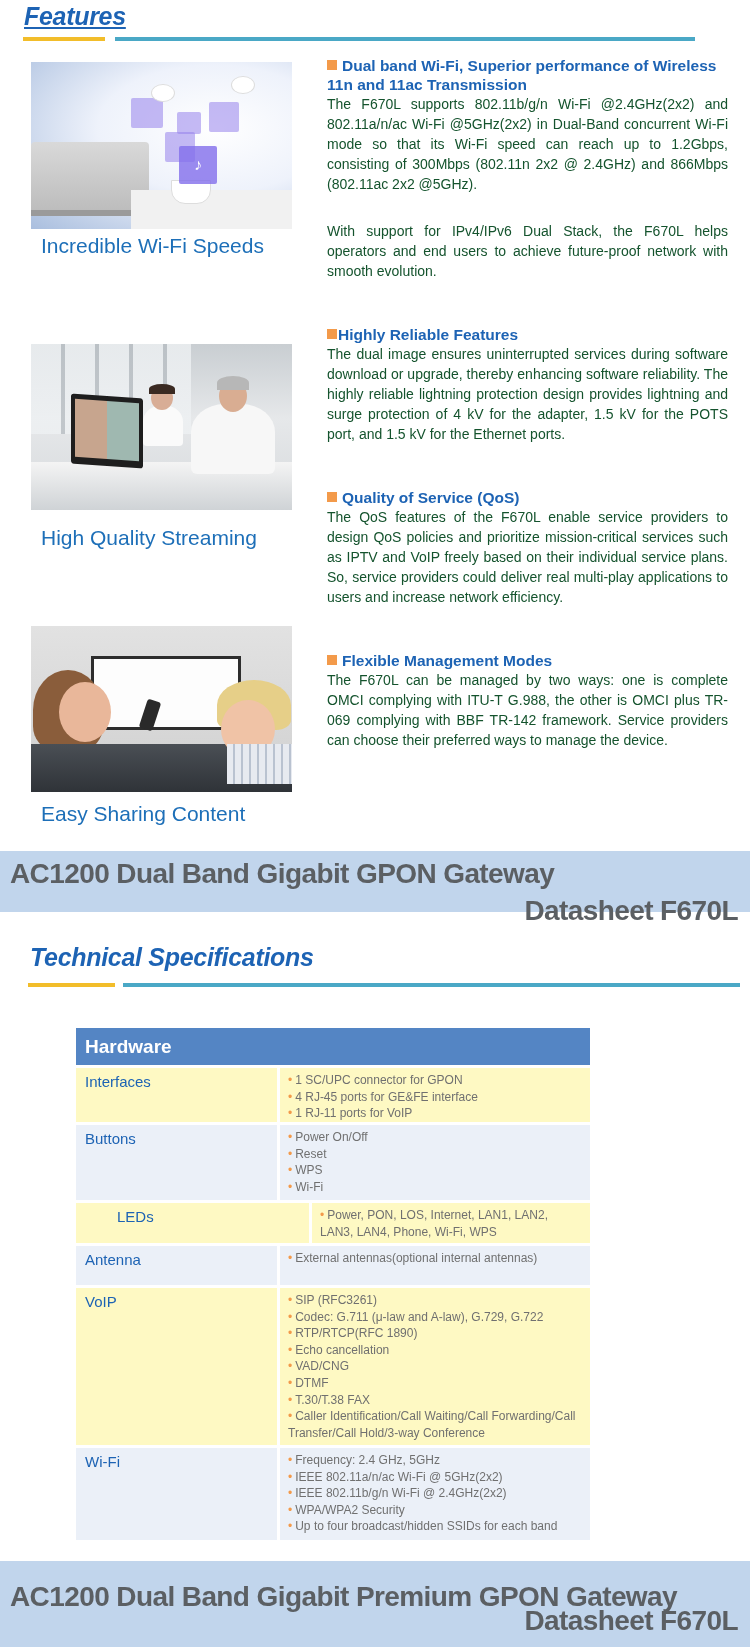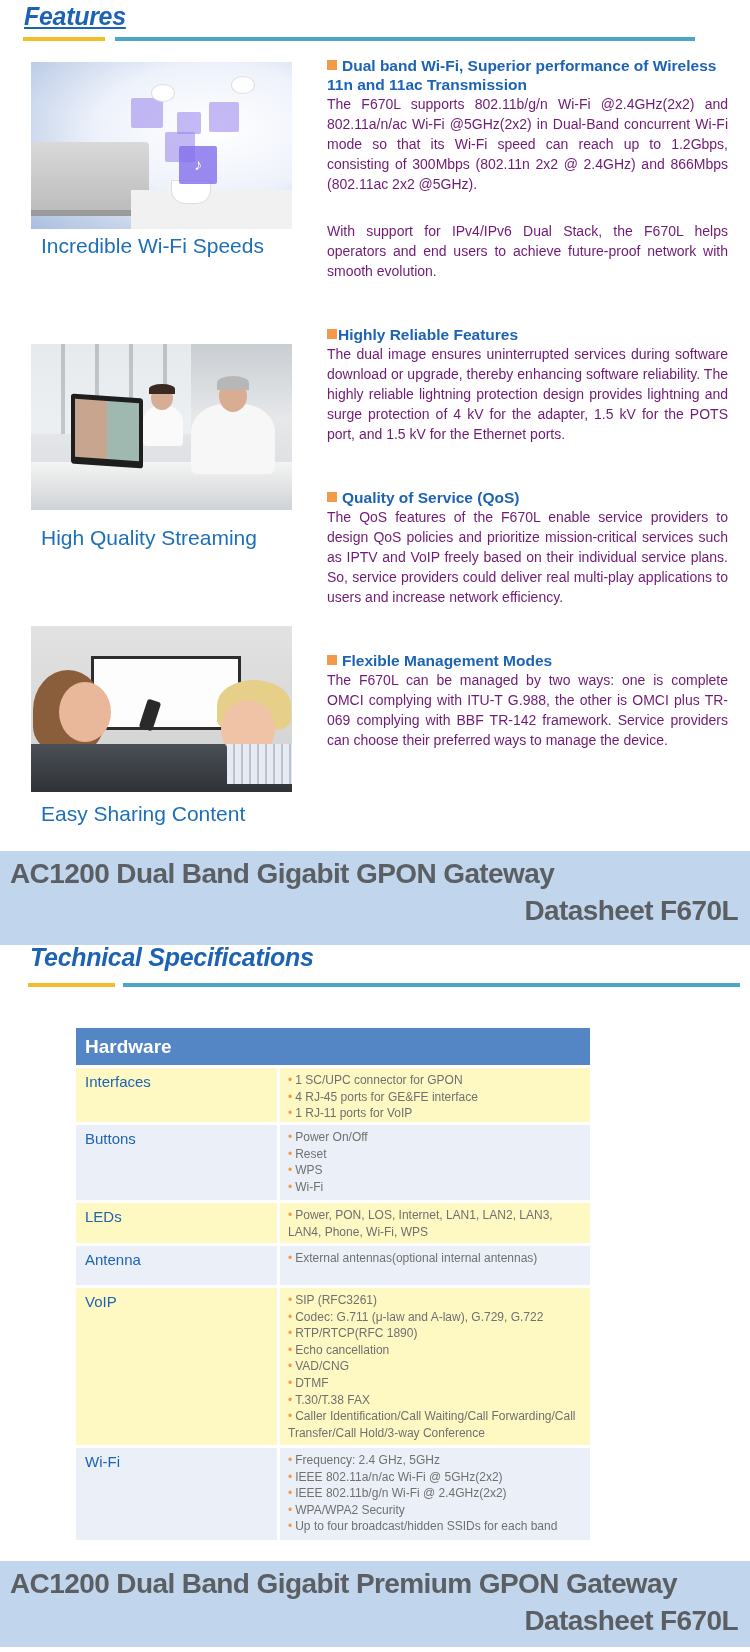--- a/index.html
+++ b/index.html
@@ -54,21 +54,21 @@
   .img-share .girl-face { position: absolute; left: 28px; top: 56px; width: 52px; height: 60px; background: #e9b79a; border-radius: 50%; }
   .img-share .boy-hair { position: absolute; left: 186px; top: 54px; width: 74px; height: 50px; background: #e6cf88; border-radius: 50% 50% 20% 20%; }
   .img-share .boy-face { position: absolute; left: 190px; top: 74px; width: 54px; height: 58px; background: #f0c3a6; border-radius: 50%; }
   .img-share .remote { position: absolute; left: 112px; top: 74px; width: 14px; height: 30px; background: #2a2a2a; border-radius: 3px; transform: rotate(18deg); }
   .img-share .shirt { position: absolute; left: 196px; top: 118px; width: 65px; height: 40px; background: repeating-linear-gradient(90deg,#e7eaf0 0 6px,#b9c2d0 6px 8px); }
 
   
   .feature { position: absolute; left: 327px; width: 401px; }
   .feature-title { color: #1d63b4; font-weight: bold; font-size: 15.5px; line-height: 19px; }
   .feature-title .square { display: inline-block; width: 10px; height: 10px; background: #f39a4a; margin-right: 5px; vertical-align: 1px; }
-  .feature-body { color: #701a75; font-size: 14px; line-height: 20px; text-align: justify; }
+  .feature-body { color: #14532d; font-size: 14px; line-height: 20px; text-align: justify; }
 
   
   .banner { position: absolute; left: 0; width: 750px; background: #c1d5ec; color: #5b5f63; font-weight: bold; }
   .banner .line1 { position: absolute; left: 10px; font-size: 28px; letter-spacing: -0.6px; }
   .banner .line2 { position: absolute; right: 12px; font-size: 28px; letter-spacing: -0.6px; }
 
   
   .spec-table { position: absolute; left: 76px; top: 1028px; width: 514px; }
   .spec-header { height: 37px; background: #5485c4; color: #ffffff; font-weight: bold; font-size: 19px; line-height: 37px; padding-left: 9px; margin-bottom: 3px; }
   .spec-row { display: flex; border-bottom: 3px solid #ffffff; }
@@ -143,21 +143,21 @@
 <div class="feature" style="top:488px;">
   <div class="feature-title"><span class="square"></span><span>Quality of Service (QoS)</span></div>
   <div class="feature-body">The QoS features of the F670L enable service providers to design QoS policies and prioritize mission-critical services such as IPTV and VoIP freely based on their individual service plans. So, service providers could deliver real multi-play applications to users and increase network efficiency.</div>
 </div>
 
 <div class="feature" style="top:651px;">
   <div class="feature-title"><span class="square"></span><span>Flexible Management Modes</span></div>
   <div class="feature-body">The F670L can be managed by two ways: one is complete OMCI complying with ITU-T G.988, the other is OMCI plus TR-069 complying with BBF TR-142 framework. Service providers can choose their preferred ways to manage the device.</div>
 </div>
 
-<div class="banner" style="top:851px; height:94px;">
+<div class="banner" style="top:851px; height:61px;">
   <div class="line1" style="top:7px;">AC1200 Dual Band Gigabit GPON Gateway</div>
   <div class="line2" style="top:44px;">Datasheet F670L</div>
 </div>
 
 <div class="section-title" style="left:30px; top:943px;">Technical Specifications</div>
 <div class="rule-yellow" style="left:28px; top:983px; width:87px;"></div>
 <div class="rule-blue" style="left:123px; top:983px; width:617px;"></div>
 
 <div class="spec-table">
   <div class="spec-header">Hardware</div>
@@ -174,21 +174,21 @@
   <div class="spec-row even" style="height:78px;">
     <div class="spec-label">Buttons</div>
     <div class="spec-values">
       <div class="item">Power On/Off</div>
       <div class="item">Reset</div>
       <div class="item">WPS</div>
       <div class="item">Wi-Fi</div>
     </div>
   </div>
 
-  <div class="spec-row odd" style="height:43px;">
+  <div class="spec-row odd" style="height:43px;padding-left:32px;">
     <div class="spec-label">LEDs</div>
     <div class="spec-values">
       <div class="item">Power, PON,  LOS, Internet, LAN1, LAN2, LAN3, LAN4, Phone, Wi-Fi, WPS</div>
     </div>
   </div>
 
   <div class="spec-row even" style="height:42px;">
     <div class="spec-label">Antenna</div>
     <div class="spec-values">
       <div class="item">External antennas(optional internal antennas)</div>
@@ -215,15 +215,15 @@
       <div class="item">Frequency: 2.4 GHz, 5GHz</div>
       <div class="item">IEEE 802.11a/n/ac Wi-Fi @ 5GHz(2x2)</div>
       <div class="item">IEEE 802.11b/g/n Wi-Fi @ 2.4GHz(2x2)</div>
       <div class="item">WPA/WPA2 Security</div>
       <div class="item">Up to four broadcast/hidden SSIDs for each band</div>
     </div>
   </div>
 </div>
 
 <div class="banner" style="top:1561px; height:86px;">
-  <div class="line1" style="top:7px;">AC1200 Dual Band Gigabit Premium GPON Gateway</div>
+  <div class="line1" style="top:20px;">AC1200 Dual Band Gigabit Premium GPON Gateway</div>
   <div class="line2" style="top:44px;">Datasheet F670L</div>
 </div>
 
 </body></html>

